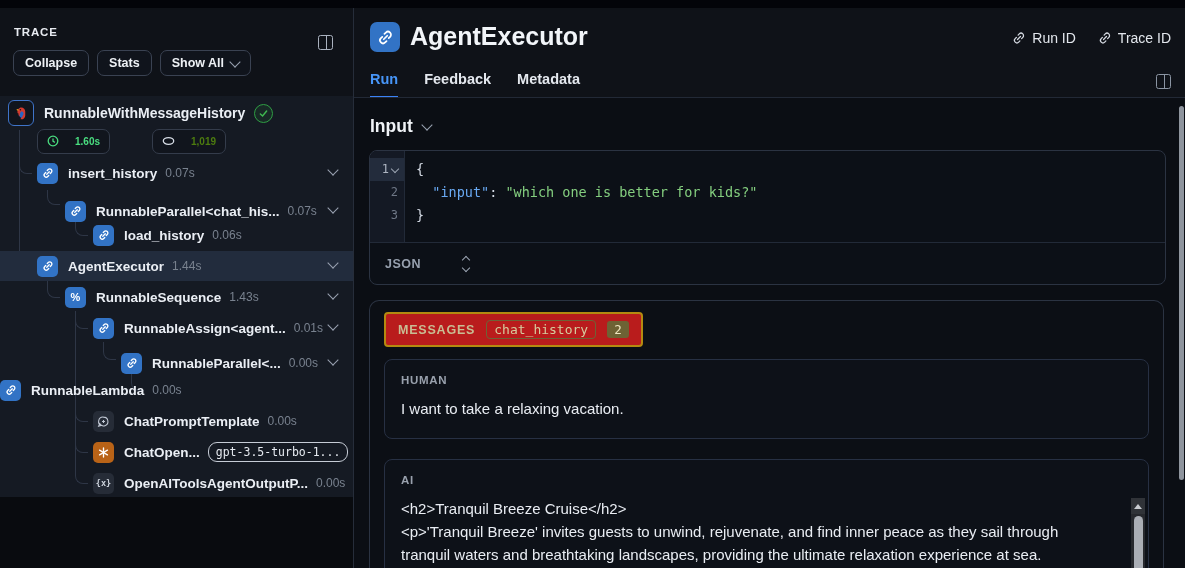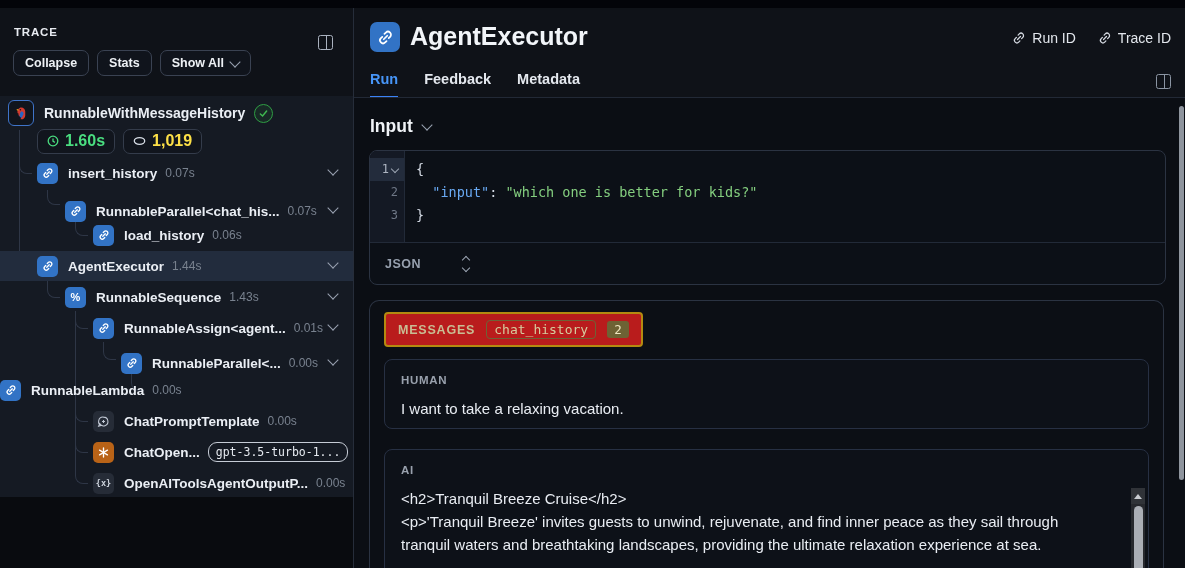--- a/index.html
+++ b/index.html
@@ -25,24 +25,24 @@
   .nodeicon.gray{background:#262c37;}
   .nodeicon.orange{background:#b96317;}
   .tlabel{margin-left:10px;font-size:13.5px;font-weight:bold;color:#eaeef4;white-space:nowrap;}
   .tdur{margin-left:8px;font-size:12px;color:#79828f;white-space:nowrap;}
   .rowchev{position:absolute;right:16px;top:11px;}
   .elbow{position:absolute;width:12px;border-left:1px solid #2e3646;border-bottom:1px solid #2e3646;border-bottom-left-radius:8px;}
   .rooticon{width:24px;height:24px;border:1px solid #3f74c9;border-radius:6px;background:#10151d;
     display:inline-flex;align-items:center;justify-content:center;}
   .okbadge{margin-left:9px;width:17px;height:17px;border:1px solid #2f9e44;border-radius:50%;
     background:rgba(46,160,67,.12);display:inline-flex;align-items:center;justify-content:center;}
-  .pill{height:23px;display:inline-flex;align-items:center;gap:6px;padding:0 9px;border:1px solid #343c4b;
-    border-radius:7px;background:#11151d;font-size:16px;font-weight:bold;justify-content:center;}
+  .pill{height:23px;display:inline-flex;align-items:center;gap:16px;padding:0 9px;border:1px solid #343c4b;
+    border-radius:7px;background:#11151d;font-size:10px;font-weight:bold;justify-content:center;}
   .pill.green{color:#4ade80;}
-  .pill.white{color:#fde047;}
+  .pill.white{color:#4d7c0f;margin-left:34px;}
   .modeltag{margin-left:8px;border:1px solid #c6ccd6;border-radius:9px;padding:2px 7px;font-family:"DejaVu Sans Mono",monospace;
     font-size:11.5px;color:#e6eaf0;white-space:nowrap;}
   .parsertxt{font-family:"DejaVu Sans Mono",monospace;font-size:8.5px;color:#ccd2db;font-weight:bold;}
   .seqtxt{color:#fff;font-size:11px;font-weight:bold;}
   
   .main{position:absolute;left:354px;top:8px;width:831px;height:560px;background:#0f1218;}
   .m-icon{position:absolute;left:16px;top:14px;width:30px;height:30px;border-radius:7px;background:#3273c5;
     display:flex;align-items:center;justify-content:center;}
   .m-title{position:absolute;left:56px;top:14px;font-size:25px;font-weight:bold;color:#f2f5f9;}
   .idlinks{position:absolute;right:14px;top:22px;display:flex;gap:22px;}
@@ -372,21 +372,21 @@
       </div>
     </div>
 
     <div class="msgwrap">
       <div class="msghead">
         <span class="lbl">MESSAGES</span>
         <span class="vartag">chat_history</span>
         <span class="cntbadge">2</span>
       </div>
 
-      <div class="msgcard" style="height:70px;">
+      <div class="msgcard" style="height:80px;">
         <div class="rolelbl">HUMAN</div>
         <div class="msgtext">I want to take a relaxing vacation.</div>
       </div>
 
       <div class="msgcard ai">
         <div class="rolelbl">AI</div>
         <div class="msgtext">
           <div>&lt;h2&gt;Tranquil Breeze Cruise&lt;/h2&gt;</div>
           <div>&lt;p&gt;'Tranquil Breeze' invites guests to unwind, rejuvenate, and find inner peace as they sail through tranquil waters and breathtaking landscapes, providing the ultimate relaxation experience at sea.</div>
         </div>

